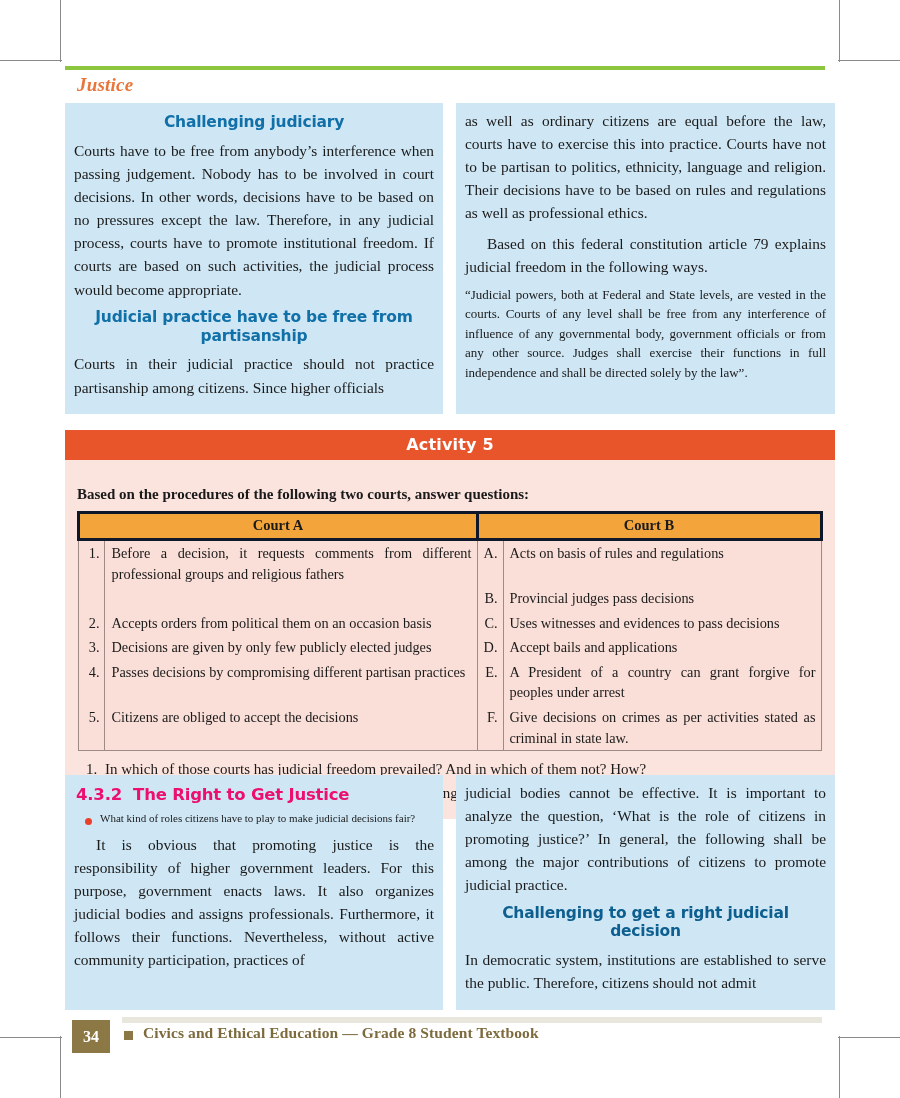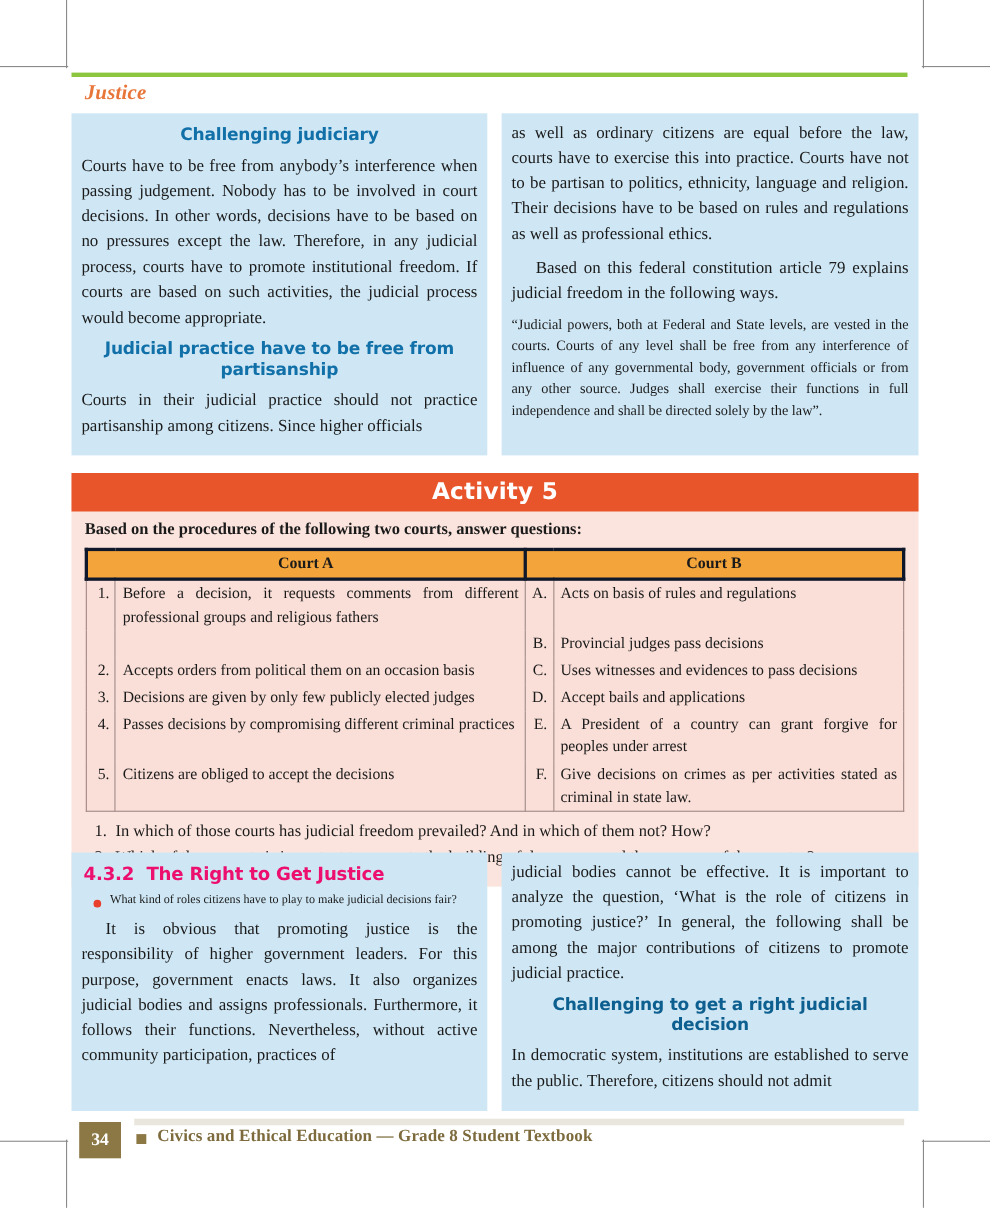--- a/index.html
+++ b/index.html
@@ -83,30 +83,30 @@
   
   .activity{
     position:absolute;left:0;top:430px;width:770px;
     background:#fbe4dd;
   }
   .activity-title{
     background:#e8552b;
     color:#ffffff;
     font-family:"DejaVu Sans", sans-serif;
     font-weight:bold;
-    font-size:21px;
+    font-size:16px;
     text-align:center;
     padding:5px 0 6px 0;
     letter-spacing:0.2px;
   }
   .activity-lead{
     font-family:"Liberation Serif", serif;
     font-weight:bold;
     font-size:15px;
-    padding:8px 0 8px 12px;
+    padding:26px 0 8px 12px;
   }
 
   table.courts{
     border-collapse:collapse;
     width:742px;
     margin:0 auto;
     table-layout:fixed;
     background:#fadfd8;
   }
   table.courts th{
@@ -269,21 +269,21 @@
           <td class="txt">Uses witnesses and evidences to pass decisions</td>
         </tr>
         <tr>
           <td class="num">3.</td>
           <td class="txt">Decisions are given by only few publicly elected judges</td>
           <td class="num">D.</td>
           <td class="txt">Accept bails and applications</td>
         </tr>
         <tr>
           <td class="num">4.</td>
-          <td class="txt">Passes decisions by compromising different criminal practices</td>
+          <td class="txt">Passes decisions by compromising different partisan practices</td>
           <td class="num">E.</td>
           <td class="txt">A President of a country can grant forgive for peoples under arrest</td>
         </tr>
         <tr class="last">
           <td class="num">5.</td>
           <td class="txt">Citizens are obliged to accept the decisions</td>
           <td class="num">F.</td>
           <td class="txt">Give decisions on crimes as per activities stated as criminal in state law.</td>
         </tr>
       </tbody>

